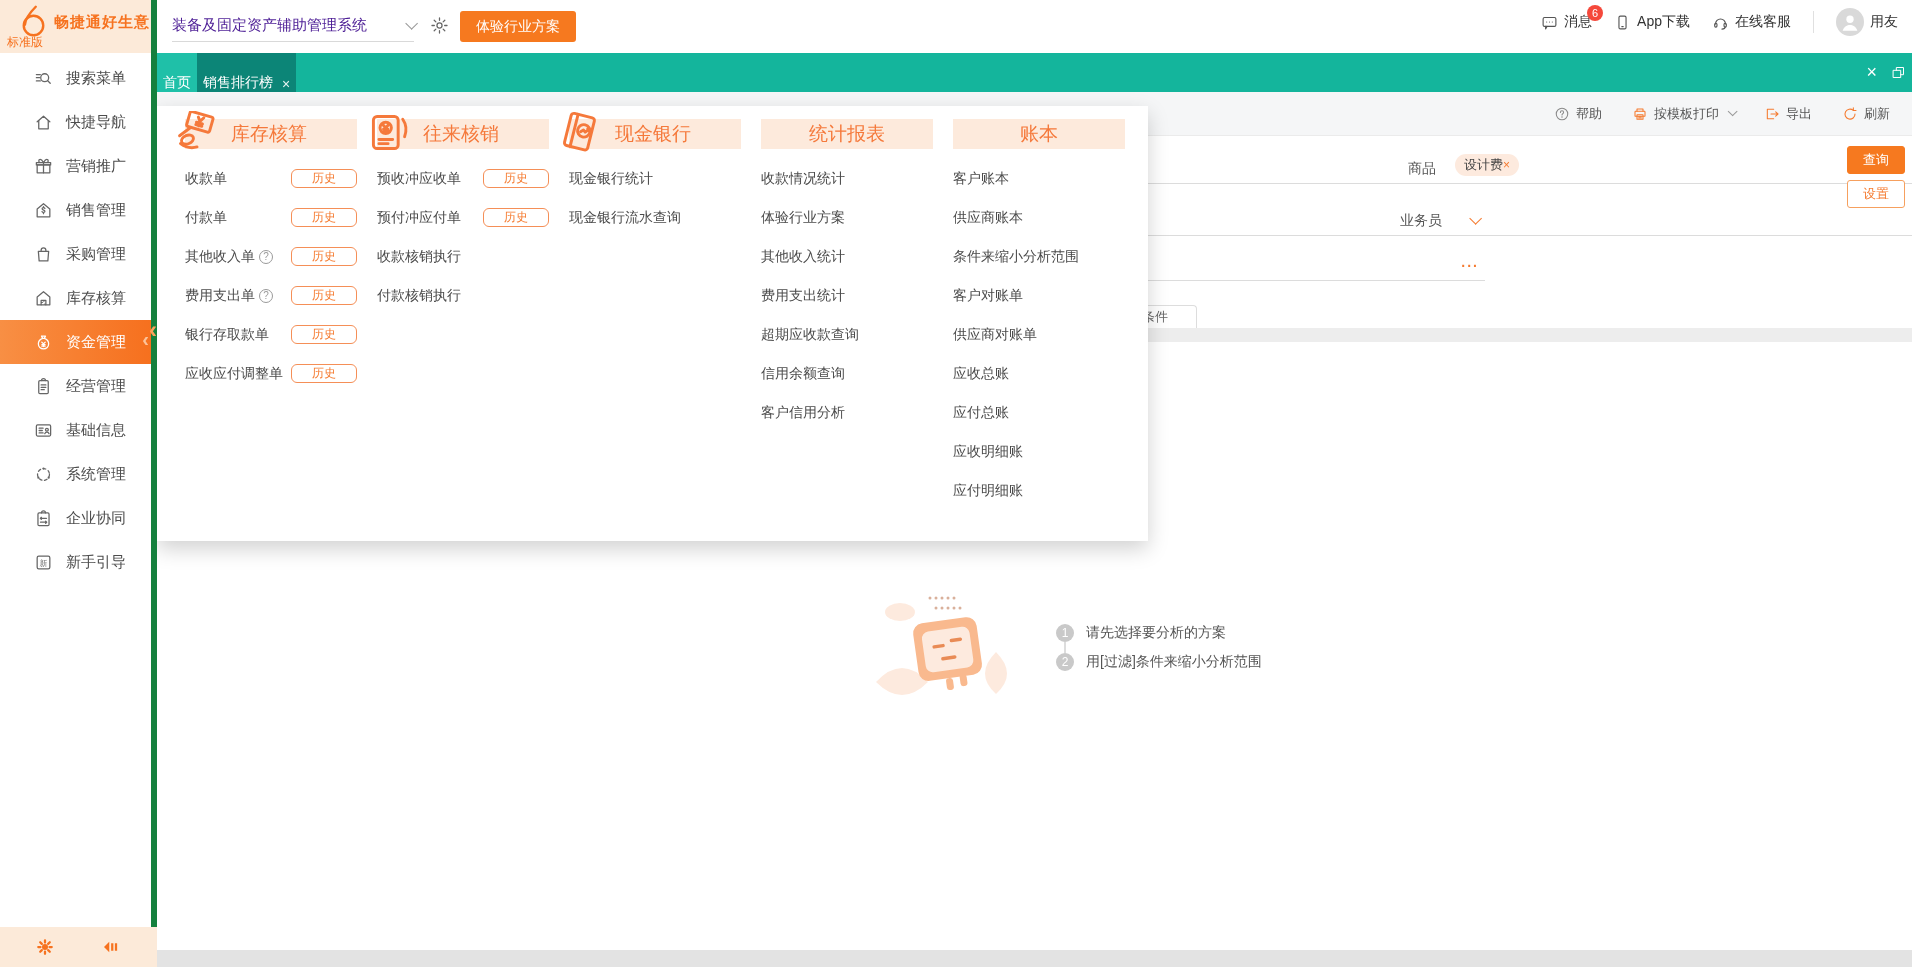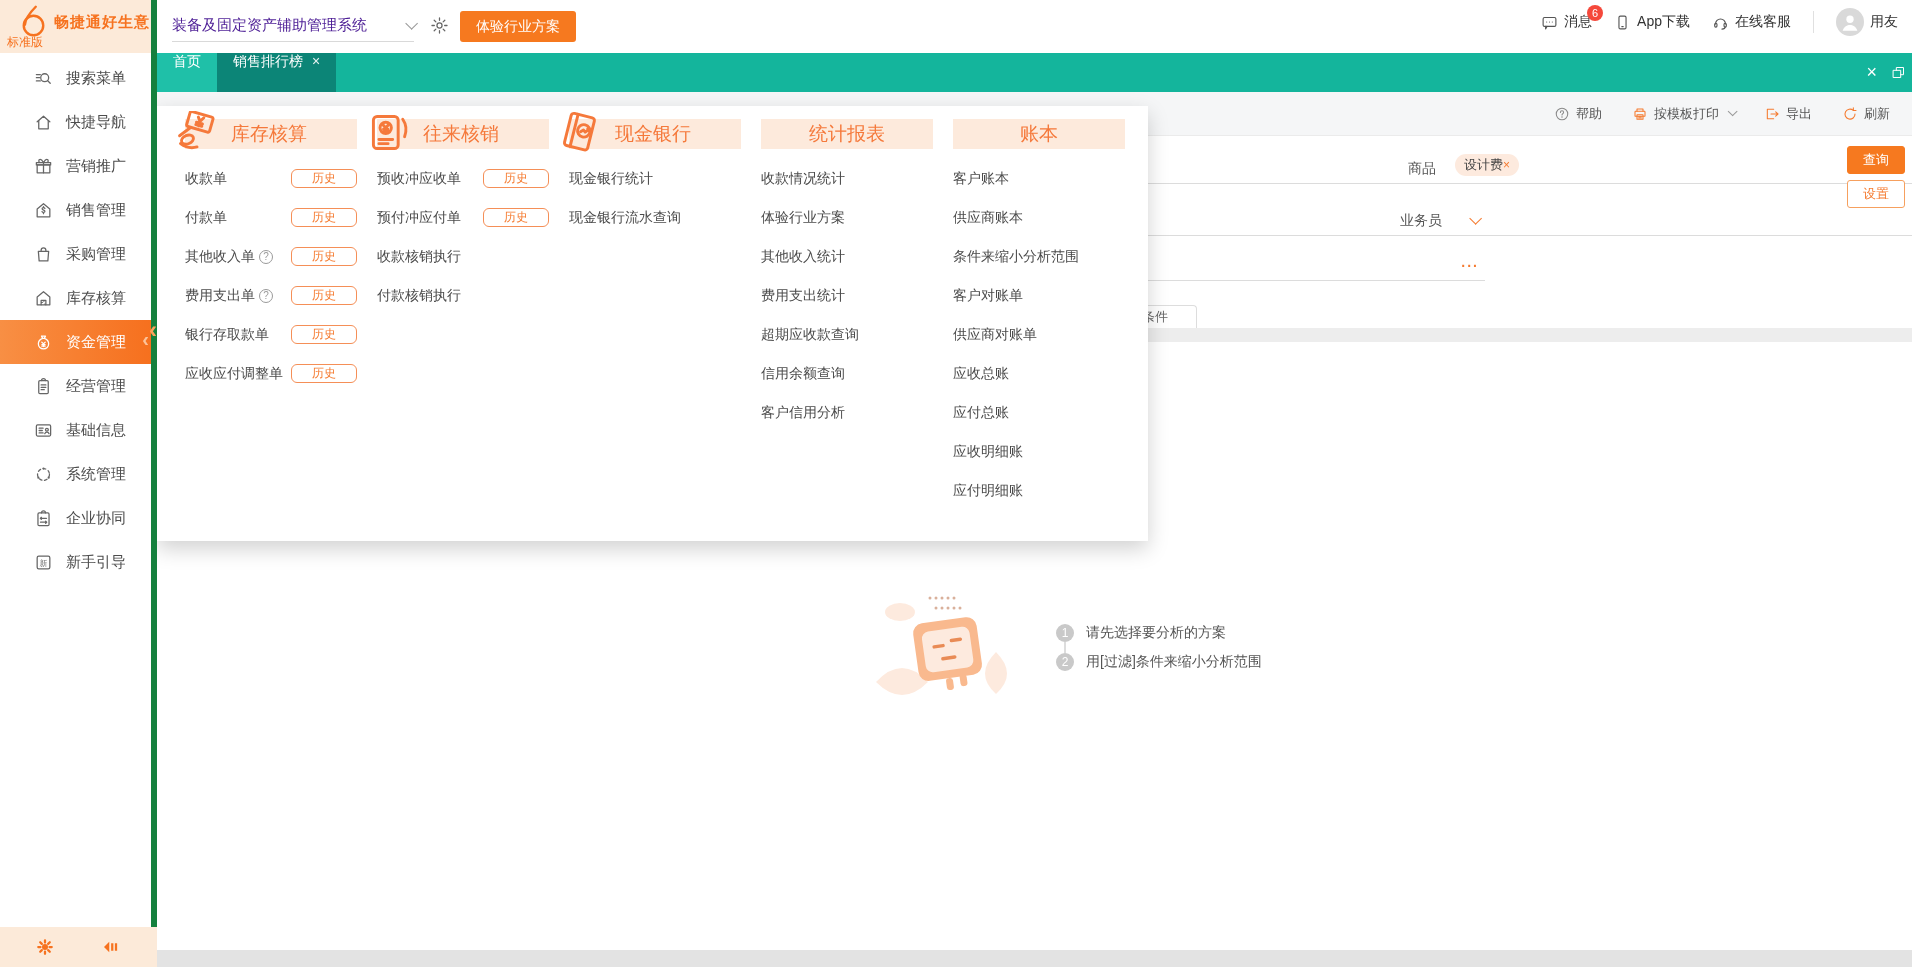--- a/index.html
+++ b/index.html
@@ -30,21 +30,21 @@
   .cta-btn{position:absolute;left:303px;top:11px;height:31px;padding:0 16px;background:#f6791f;color:#fff;border:none;border-radius:3px;font-size:14px;cursor:pointer}
   .top-right{position:absolute;right:14px;top:0;height:44px;display:flex;align-items:center;gap:22px;font-size:14px;color:#333}
   .tr-item{display:flex;align-items:center;gap:6px;cursor:pointer;position:relative}
   .tr-item .ticon{font-size:17px;color:#555;display:flex}
   .badge{position:absolute;top:-8px;right:-11px;min-width:16px;height:16px;background:#f5483b;color:#fff;border-radius:8px;font-size:11px;display:flex;align-items:center;justify-content:center;padding:0 4px}
   .tr-divider{width:1px;height:22px;background:#e0e0e0}
   .avatar{width:28px;height:28px;border-radius:50%;background:#d9d9d9;display:flex;align-items:center;justify-content:center;font-size:22px;color:#fff;overflow:hidden}
 
   
   .tabbar{position:absolute;left:157px;top:53px;right:0;height:39px;background:#14b59c;display:flex;align-items:stretch}
-  .tab{display:flex;align-items:flex-start;padding:0 16px;color:#fff;font-size:14px;cursor:pointer;gap:9px}
+  .tab{display:flex;align-items:flex-end;padding:0 6px;color:#fff;font-size:14px;cursor:pointer;gap:9px}
   .tab.home{background:#1fc0a8}
   .tab.active{background:#0c8577}
   .tab .x{font-size:14px;opacity:.9}
   .tabbar-right{position:absolute;right:6px;top:0;height:39px;display:flex;align-items:center;gap:14px;color:#fff}
   .tabbar-right .wicon{font-size:15px;cursor:pointer;display:flex}
 
   
   .toolbar{position:absolute;left:157px;top:92px;right:0;height:44px;background:#f5f6f7;border-bottom:1px solid #ebebeb;display:flex;align-items:center;justify-content:flex-end;gap:30px;padding-right:22px;font-size:13px;color:#555}
   .tool{display:flex;align-items:center;gap:6px;cursor:pointer}
   .tool .ticon{font-size:16px;display:flex}

